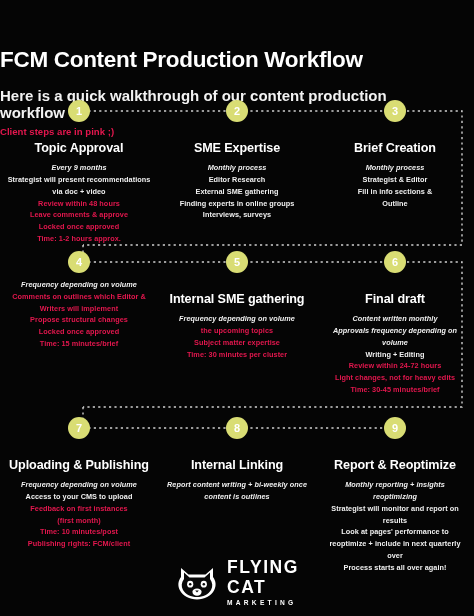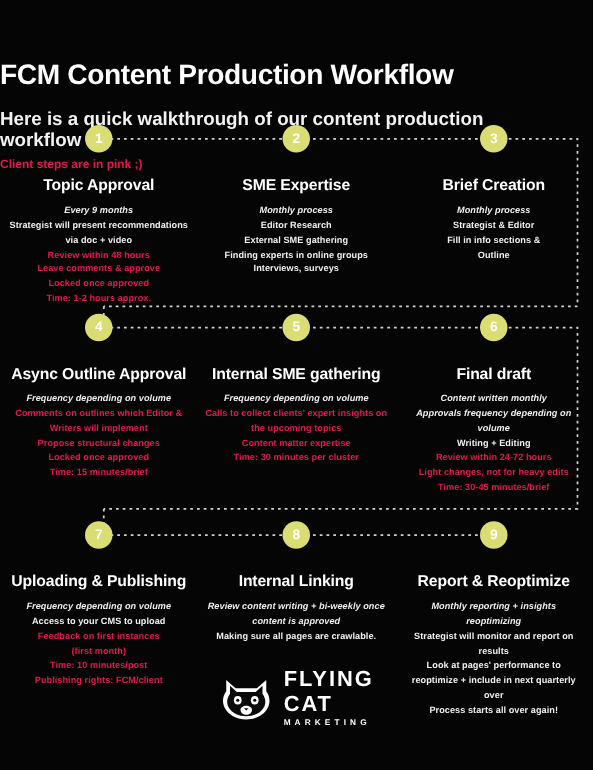--- a/index.html
+++ b/index.html
@@ -111,21 +111,21 @@
   }
   .ln { display: block; }
   .ln.italic { font-style: italic; font-weight: bold; }
   .ln.pink { color: #e3174e; font-weight: bold; }
   .ln.plain { font-weight: bold; }
 
   
   .logo-wrap {
     position: absolute;
     left: 0;
-    top: 535px;
+    top: 559px;
     width: 474px;
     display: flex;
     align-items: center;
     justify-content: center;
     gap: 8px;
   }
   .logo-text {
     display: flex;
     flex-direction: column;
     align-items: flex-start;
@@ -210,38 +210,36 @@
           <span class="ln plain">Strategist &amp; Editor</span>
           <span class="ln plain">Fill in info sections &amp;</span>
           <span class="ln plain">Outline</span>
         </div>
     </div>
   </div>
 
   <div class="row" style="top:251px;">
     <div class="col">
       <div class="badge">4</div>
-      <div class="step-title">Async Outline Approval</div>
       <div class="step-lines">
           <span class="ln italic">Frequency depending on volume</span>
           <span class="ln pink">Comments on outlines which Editor &amp;</span>
           <span class="ln pink">Writers will implement</span>
           <span class="ln pink">Propose structural changes</span>
           <span class="ln pink">Locked once approved</span>
           <span class="ln pink">Time: 15 minutes/brief</span>
         </div>
     </div>
     <div class="col">
       <div class="badge">5</div>
       <div class="step-title">Internal SME gathering</div>
       <div class="step-lines">
           <span class="ln italic">Frequency depending on volume</span>
-          <span class="ln pink">Calls to collect clients' expert insights on</span>
           <span class="ln pink">the upcoming topics</span>
-          <span class="ln pink">Content matter expertise</span>
+          <span class="ln pink">Subject matter expertise</span>
           <span class="ln pink">Time: 30 minutes per cluster</span>
         </div>
     </div>
     <div class="col">
       <div class="badge">6</div>
       <div class="step-title">Final draft</div>
       <div class="step-lines">
           <span class="ln italic">Content written monthly</span>
           <span class="ln italic">Approvals frequency depending on</span>
           <span class="ln italic">volume</span>
@@ -263,23 +261,22 @@
           <span class="ln pink">Feedback on first instances</span>
           <span class="ln pink">(first month)</span>
           <span class="ln pink">Time: 10 minutes/post</span>
           <span class="ln pink">Publishing rights: FCM/client</span>
         </div>
     </div>
     <div class="col">
       <div class="badge">8</div>
       <div class="step-title">Internal Linking</div>
       <div class="step-lines">
-          <span class="ln italic">Review content writing + bi-weekly once</span>
-          <span class="ln italic">content is approved</span>
-          <span class="ln plain">Making sure all pages are crawlable.</span>
+          <span class="ln italic">Report content writing + bi-weekly once</span>
+          <span class="ln italic">content is outlines</span>
         </div>
     </div>
     <div class="col">
       <div class="badge">9</div>
       <div class="step-title">Report &amp; Reoptimize</div>
       <div class="step-lines">
           <span class="ln italic">Monthly reporting + insights</span>
           <span class="ln italic">reoptimizing</span>
           <span class="ln plain">Strategist will monitor and report on</span>
           <span class="ln plain">results</span>

